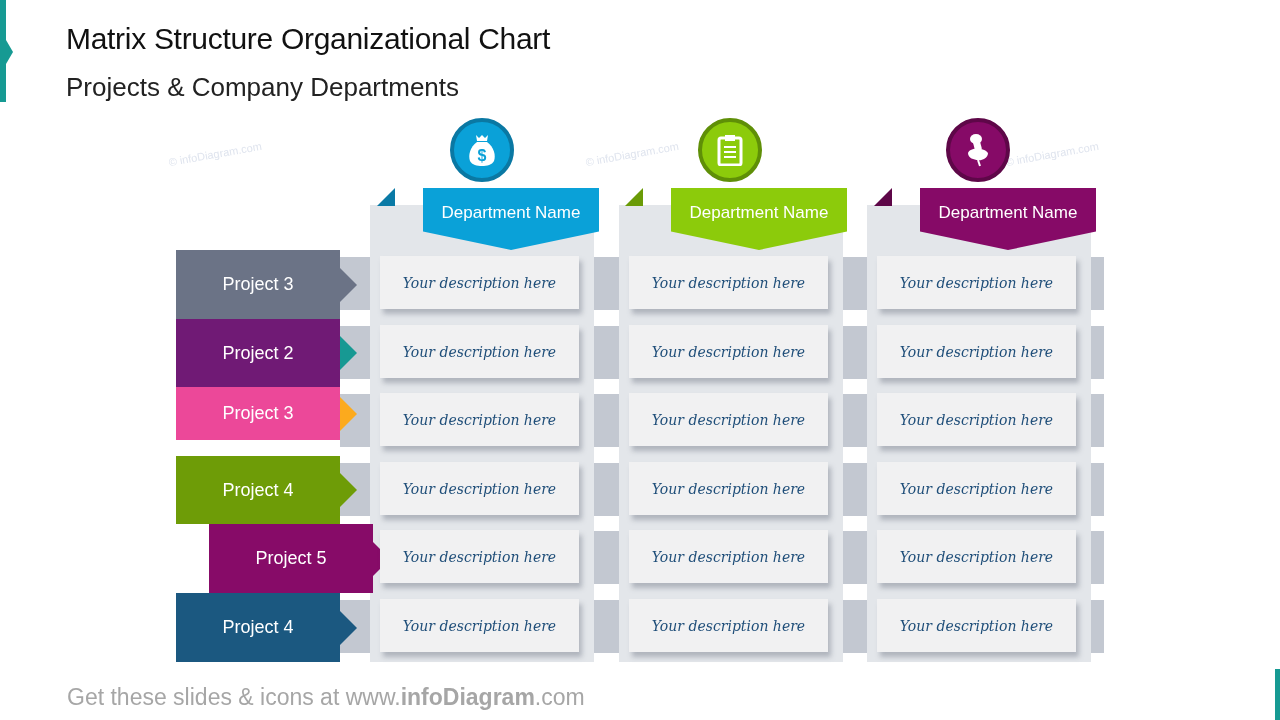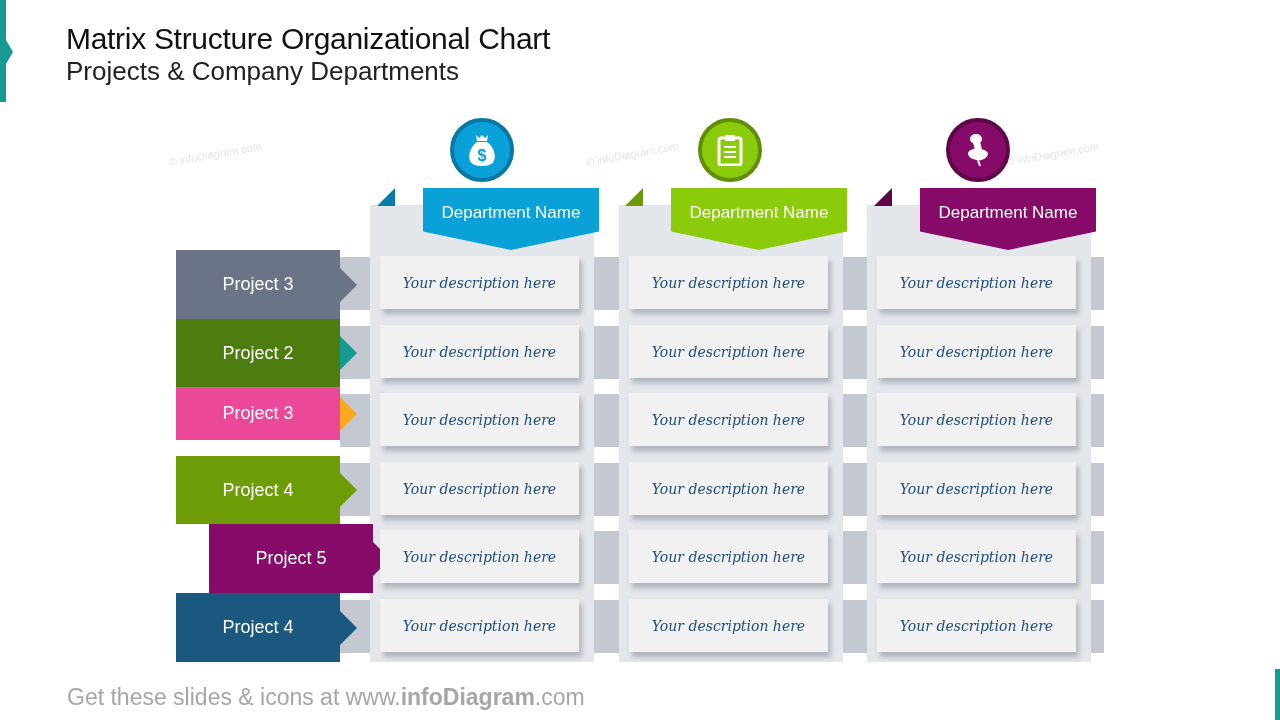--- a/index.html
+++ b/index.html
@@ -1,21 +1,21 @@
 <!DOCTYPE html>
 <html><head>
 <meta charset="utf-8">
 <style>
   html, body { margin:0; padding:0; }
   body { width:1280px; height:720px; position:relative; overflow:hidden; background:#ffffff; font-family:"Liberation Sans", sans-serif; }
   .accent-bar { position:absolute; left:0; top:0; width:6px; height:102px; background:#169a93; }
   .accent-notch { position:absolute; left:6px; top:40px; width:0; height:0; border-top:12px solid transparent; border-bottom:12px solid transparent; border-left:7px solid #169a93; }
   .corner-bar { position:absolute; right:0; top:669px; width:5px; height:51px; background:#169a93; }
   .title { position:absolute; left:66px; top:22px; font-size:30px; color:#111; font-family:"Liberation Sans", sans-serif; letter-spacing:-0.3px; }
-  .subtitle { position:absolute; left:66px; top:56px; font-size:26px; color:#222; }
+  .subtitle { position:absolute; left:66px; top:72px; font-size:26px; color:#222; }
   .watermark { position:absolute; font-size:11px; color:#dfe4ee; transform:rotate(-10deg); white-space:nowrap; }
   .band { position:absolute; left:340px; width:764px; height:53px; background:#c3c8d1; }
   .panel { position:absolute; top:205px; width:224px; height:457px; background:#e3e6ea; }
   .ribbon-wrap { position:absolute; top:188px; width:210px; height:62px; }
   .ribbon-fold-l { position:absolute; left:0; top:0; width:0; height:0; border-bottom:18px solid; border-left:18px solid transparent; }
   .ribbon-fold-r { position:absolute; right:0; top:0; width:0; height:0; border-bottom:18px solid; border-right:18px solid transparent; }
   .ribbon { position:absolute; left:16px; top:0; width:176px; height:62px; clip-path:polygon(0 0,100% 0,100% 70%,50% 100%,0 70%); color:#fff; font-size:17px; text-align:center; line-height:50px;margin-left:30px; }
   .icon-circle { position:absolute; top:118px; width:64px; height:64px; border-radius:50%; box-sizing:border-box; border:4px solid; display:flex; align-items:center; justify-content:center; }
   .project { position:absolute; left:176px; width:164px; color:#fff; font-size:18px; display:flex; align-items:center; justify-content:center; }
   .project-arrow { position:absolute; right:-17px; top:50%; margin-top:-17px; width:0; height:0; border-top:17px solid transparent; border-bottom:17px solid transparent; border-left:17px solid; }
@@ -86,21 +86,21 @@
 <div class="ribbon-wrap" style="left:874px;">
   <div class="ribbon-fold-l" style="border-bottom-color:#5e0748;"></div>
   <div class="ribbon-fold-r" style="border-bottom-color:#5e0748;"></div>
   <div class="ribbon" style="background:#860a67;">Department Name</div>
 </div>
 
 <div class="project" style="top:250px;height:69px;background:#6b7386;">
   <span>Project 3</span>
   <div class="project-arrow" style="border-left-color:#6b7386;"></div>
 </div>
-<div class="project" style="top:319px;height:68px;background:#4d7c0f;">
+<div class="project" style="top:319px;height:68px;background:#701a75;">
   <span>Project 2</span>
   <div class="project-arrow" style="border-left-color:#179993;"></div>
 </div>
 <div class="project" style="top:387px;height:53px;background:#ec4899;">
   <span>Project 3</span>
   <div class="project-arrow" style="border-left-color:#fcaa1d;"></div>
 </div>
 <div class="project" style="top:456px;height:68px;background:#6e9c07;">
   <span>Project 4</span>
   <div class="project-arrow" style="border-left-color:#6e9c07;"></div>

